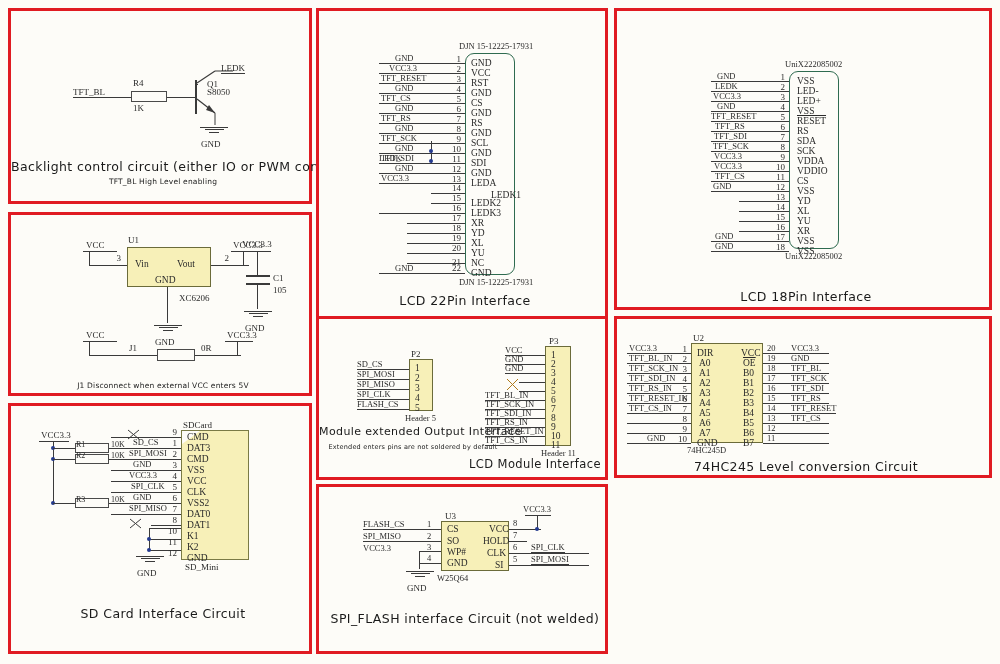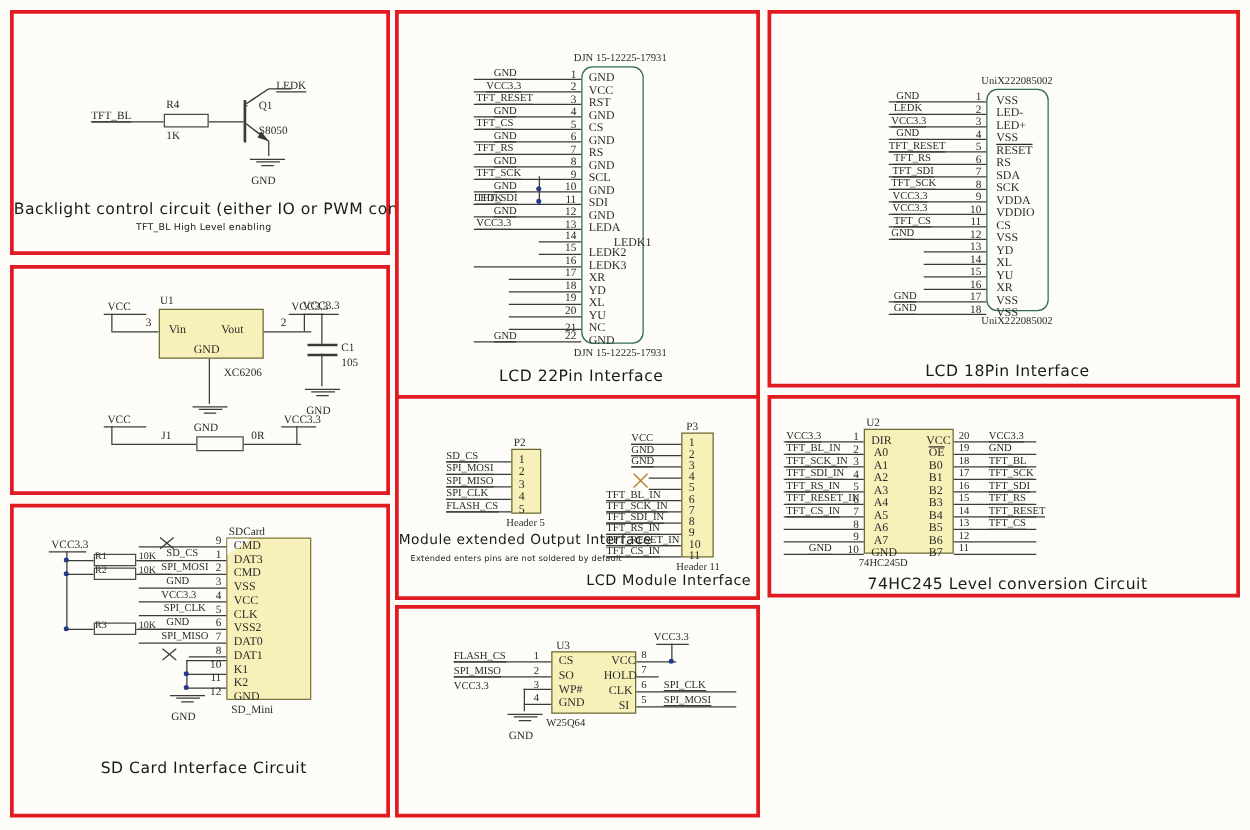--- a/index.html
+++ b/index.html
@@ -151,21 +151,21 @@
     <div class="wire wh" style="left:186px;top:73px;width:1px;"></div>
     <svg class="abs" style="left:182px;top:58px;" width="58" height="56">
       <line x1="4" y1="14" x2="22" y2="2" stroke="#3a3a3a" stroke-width="1.2"></line>
       <line x1="4" y1="30" x2="22" y2="44" stroke="#3a3a3a" stroke-width="1.2"></line>
       <polygon points="16,36 22,44 13,41" fill="#3a3a3a"></polygon>
       <line x1="22" y1="2" x2="40" y2="2" stroke="#3a3a3a" stroke-width="1"></line>
       <line x1="22" y1="44" x2="22" y2="56" stroke="#3a3a3a" stroke-width="1"></line>
     </svg>
     <div class="net" style="left:210px;top:52px;">LEDK</div>
     <div class="reflbl" style="left:196px;top:68px;">Q1</div>
-    <div class="reflbl" style="left:196px;top:88px;">S8050</div>
+    <div class="reflbl" style="left:196px;top:76px;">S8050</div>
 
     <div class="gnd" style="left:188px;top:114px;width:30px;">
       <i style="width:28px;"></i>
         <i style="width:19px;"></i>
         <i style="width:10px;"></i>
     </div>
     <div class="reflbl" style="left:190px;top:128px;">GND</div>
 
     <div class="cap" style="left:0;top:148px;width:304px;">Backlight control circuit (either IO or PWM control)</div>
     <div class="subcap" style="left:0;top:166px;width:304px;">TFT_BL High Level enabling</div>
@@ -220,20 +220,21 @@
     <div class="wire wv" style="left:78px;top:126px;height:14px;"></div>
     <div class="wire wh" style="left:78px;top:140px;width:68px;"></div>
     <div class="res" style="left:146px;top:134px;width:38px;height:12px;"></div>
     <div class="reflbl" style="left:118px;top:128px;">J1</div>
     <div class="reflbl" style="left:190px;top:128px;">0R</div>
     <div class="wire wh" style="left:184px;top:140px;width:46px;"></div>
     <div class="wire wv" style="left:226px;top:126px;height:14px;"></div>
     <div class="wire wh" style="left:214px;top:126px;width:28px;"></div>
     <div class="netn" style="left:216px;top:115px;">VCC3.3</div>
 
+    <div class="subcap" style="left:0;top:166px;width:304px;text-align:center;">J1 Disconnect when external VCC enters 5V</div>
   </div>
 
   <div class="panel" style="left:8px;top:403px;width:304px;height:251px;">
 
     <div class="reflbl" style="left:172px;top:14px;">SDCard</div>
 
     <div class="sdcard" style="left:170px;top:24px;width:68px;height:130px;"></div>
     <div class="sdnotch" style="left:171px;top:25px;"></div>
     <div class="reflbl" style="left:174px;top:156px;">SD_Mini</div>
 
@@ -803,15 +804,16 @@
       <div class="pinname" style="left:168px;top:61px;">CLK</div>
       <div class="netn" style="left:194px;top:55px;font-size:8.5px;">6</div>
       <div class="netn" style="left:212px;top:55px;font-size:8.5px;border-bottom:1px solid #3a3a3a;">SPI_CLK</div>
 
       <div class="wire wh" style="left:190px;top:78px;width:80px;"></div>
       <div class="pinname" style="left:176px;top:73px;">SI</div>
       <div class="netn" style="left:194px;top:67px;font-size:8.5px;">5</div>
       <div class="netn" style="left:212px;top:67px;font-size:8.5px;border-bottom:1px solid #3a3a3a;">SPI_MOSI</div>
     </div>
 
+    <div class="cap" style="left:0;top:124px;width:292px;">SPI_FLASH interface Circuit (not welded)</div>
   </div>
 
 </div>
 
 </body></html>

